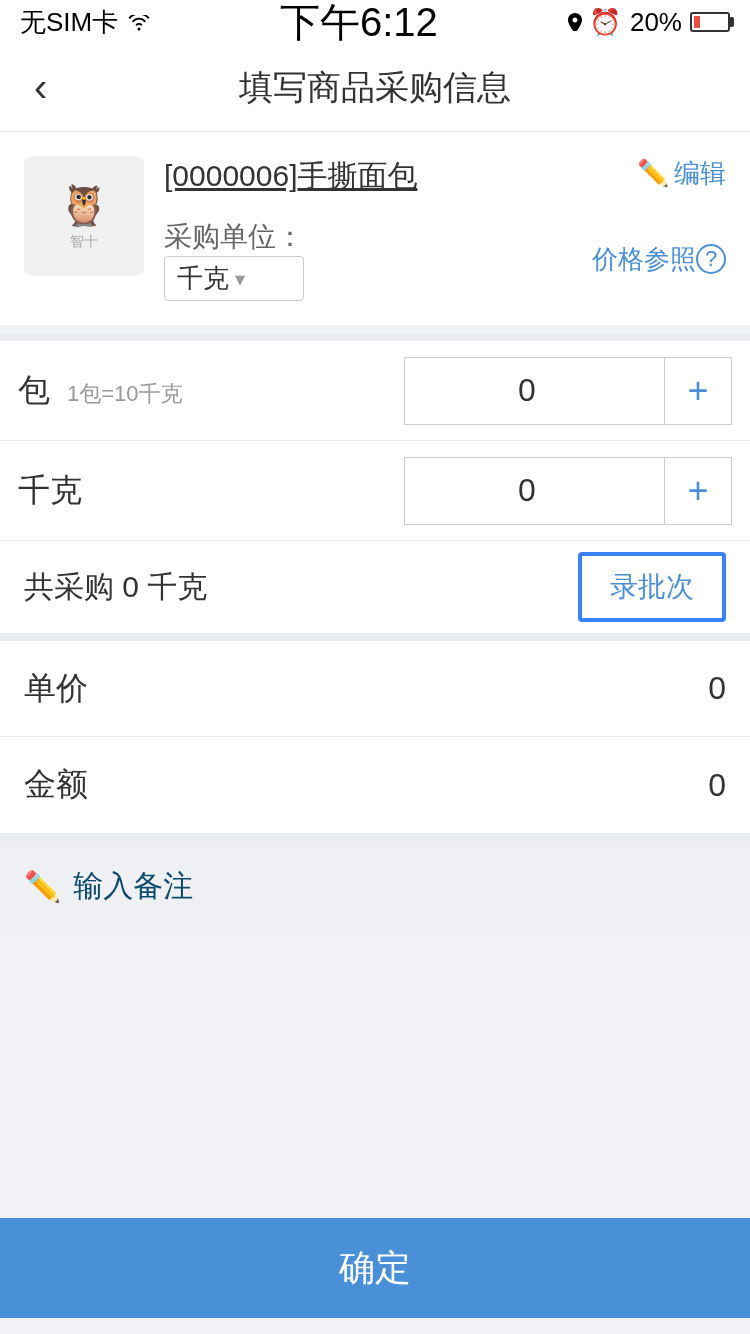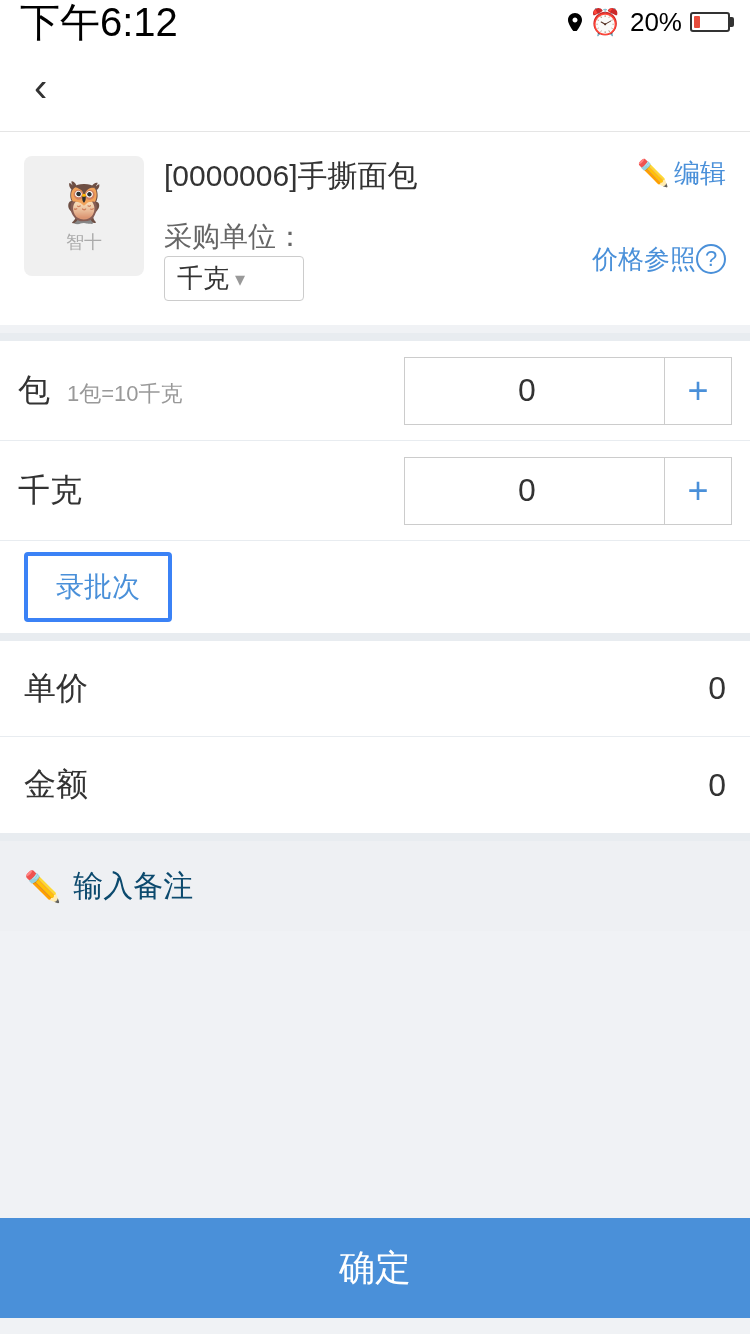--- a/index.html
+++ b/index.html
@@ -116,37 +116,38 @@
       flex-direction: column;
       align-items: center;
       justify-content: center;
       flex-shrink: 0;
     }
     .product-image-icon {
       font-size: 40px;
       color: #aaa;
     }
     .product-image-text {
-      font-size: 18px;
+      font-size: 14px;
       color: #aaa;
       margin-top: 4px;
     }
     .product-info {
       flex: 1;
     }
     .product-header {
       display: flex;
       justify-content: space-between;
       align-items: flex-start;
     }
     .product-name {
       font-size: 30px;
       color: #333;
       font-weight: 500;
       flex: 1;
+      text-decoration: underline;
     }
     .edit-btn {
       display: flex;
       align-items: center;
       gap: 4px;
       color: #4a90d9;
       font-size: 26px;
       cursor: pointer;
     }
     .product-unit-row {
@@ -350,39 +351,51 @@
       min-height: 1334px;
       padding-bottom: 100px;
     }
   </style>
 </head>
 <body>
 
 <div class="page-wrapper">
 
   <div class="status-bar">
+    <div class="status-left">
+      <span>无SIM卡</span>
+      <span>
+        <svg width="22" height="16" viewBox="0 0 22 16">
+          <path d="M11 12.5a1.5 1.5 0 110 3 1.5 1.5 0 010-3z" fill="#000"></path>
+          <path d="M7.5 9.5a5 5 0 017 0l-1.4 1.4a3 3 0 00-4.2 0L7.5 9.5z" fill="#000"></path>
+          <path d="M4 6a9 9 0 0114 0l-1.4 1.4a7 7 0 00-11.2 0L4 6z" fill="#000"></path>
+          <path d="M.5 2.5a14 14 0 0121 0l-1.4 1.4a12 12 0 00-18.2 0L.5 2.5z" fill="#000"></path>
+        </svg>
+      </span>
+    </div>
     <div class="status-center">下午6:12</div>
     <div class="status-right">
       <span>
         <svg width="14" height="18" viewBox="0 0 14 18" fill="#000">
           <path d="M7 0C3.13 0 0 3.13 0 7c0 5.25 7 13 7 13s7-7.75 7-13c0-3.87-3.13-7-7-7zm0 9.5C5.62 9.5 4.5 8.38 4.5 7S5.62 4.5 7 4.5 9.5 5.62 9.5 7 8.38 9.5 7 9.5z"></path>
         </svg>
       </span>
       <span>⏰</span>
       <span>20%</span>
       <span class="battery-icon">
         <span class="battery-body">
             <span class="battery-fill"></span>
           </span>
       </span>
     </div>
   </div>
 
   <div class="nav-bar">
     <span class="nav-back">‹</span>
+    <span class="nav-title">填写商品采购信息</span>
   </div>
 
   <div class="product-card">
     <div class="product-image">
       <span class="product-image-icon">🦉</span>
       <span class="product-image-text">智十</span>
     </div>
     <div class="product-info">
       <div class="product-header">
         <span class="product-name">
@@ -426,20 +439,21 @@
     <div class="input-row">
       <span class="input-row-label">千克</span>
       <div class="input-field-wrapper">
         <input class="input-field" type="number" value="0" style="">
         <div class="plus-btn">+</div>
       </div>
     </div>
   </div>
 
   <div class="summary-row">
+    <span class="summary-text">共采购 0 千克</span>
     <button class="batch-btn">录批次</button>
   </div>
 
   <div class="price-section">
     <div class="price-row">
       <span class="price-row-label">单价</span>
       <span class="price-row-value">0</span>
     </div>
     <div class="price-row">
       <span class="price-row-label">金额</span>

